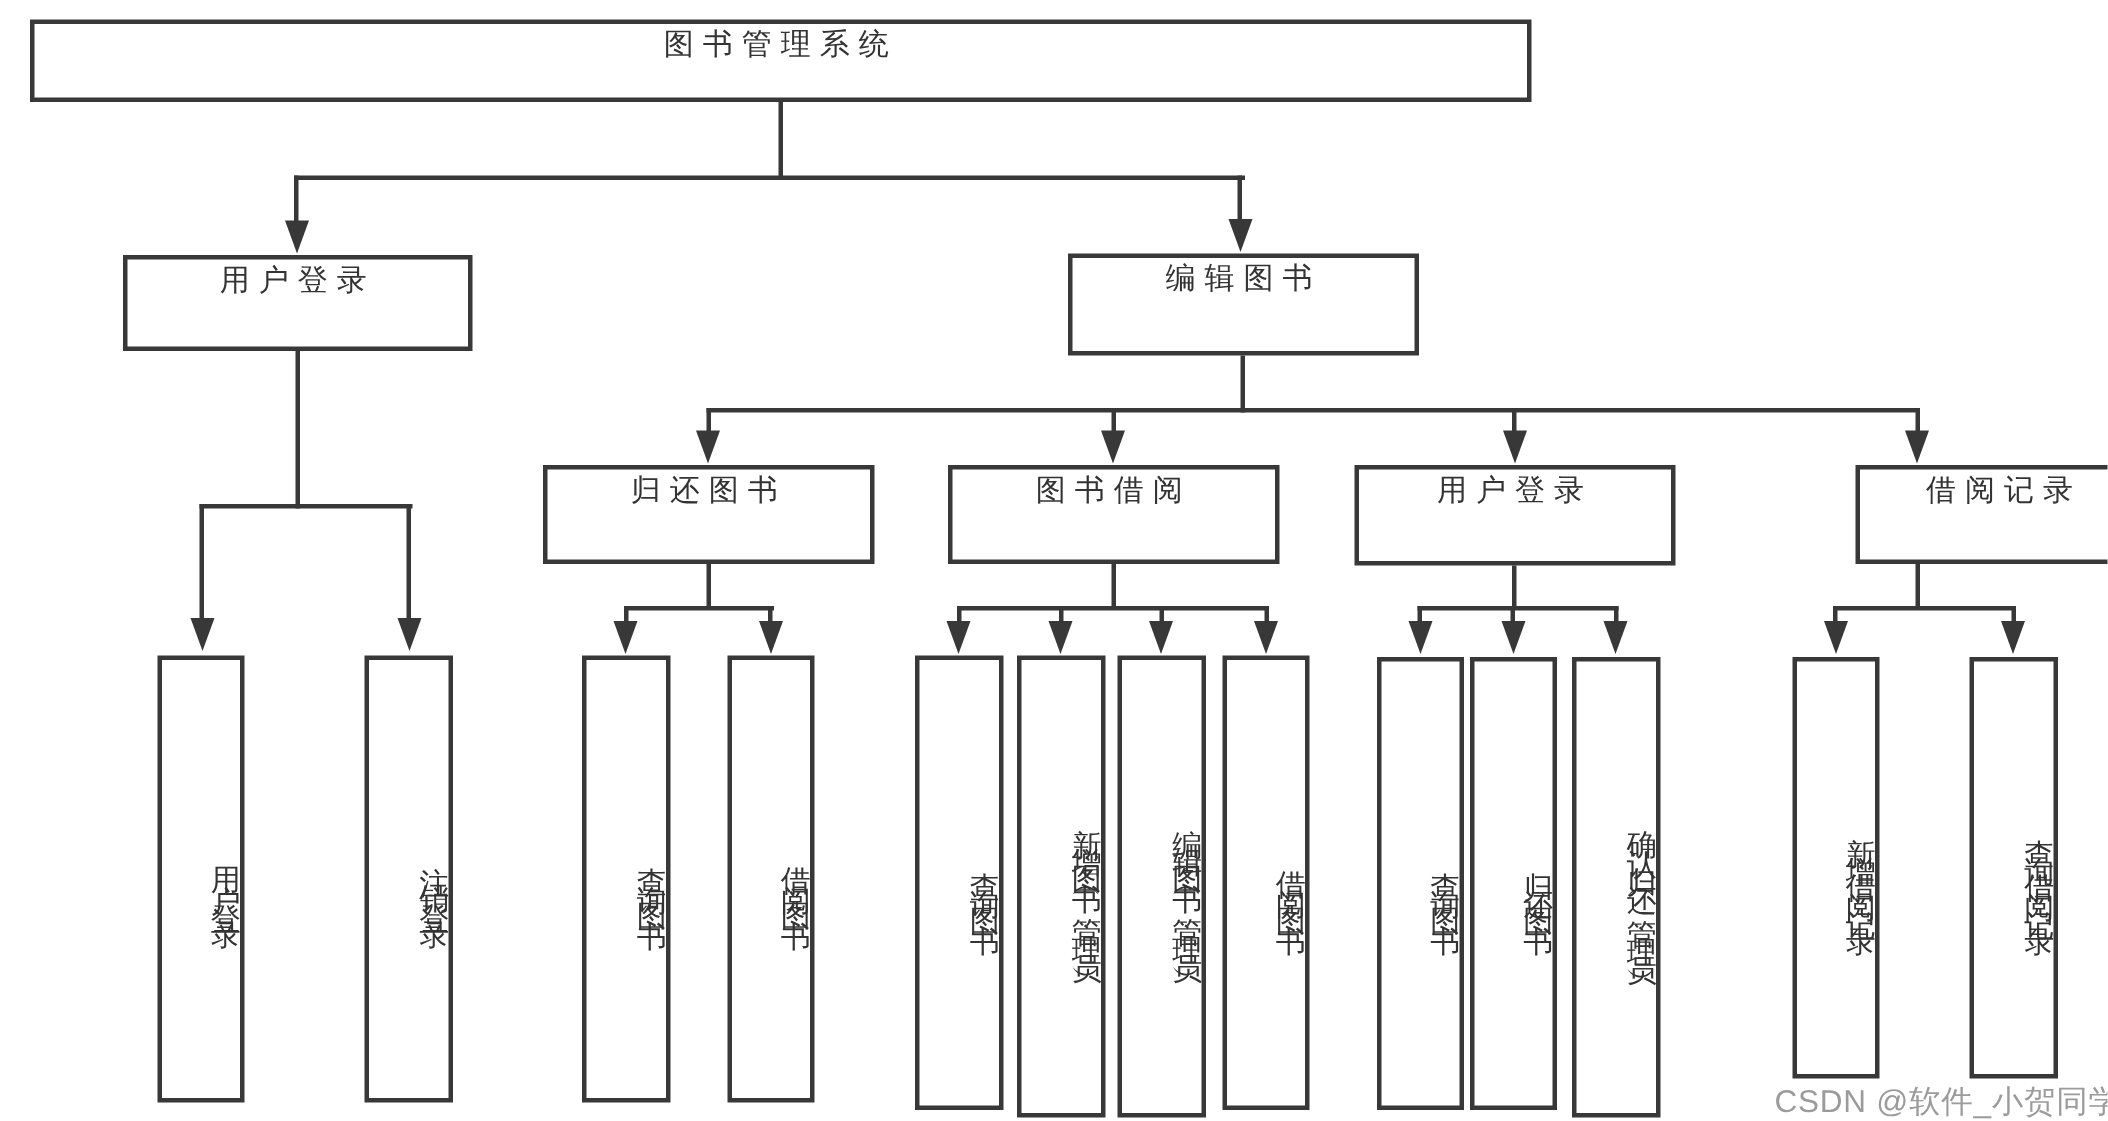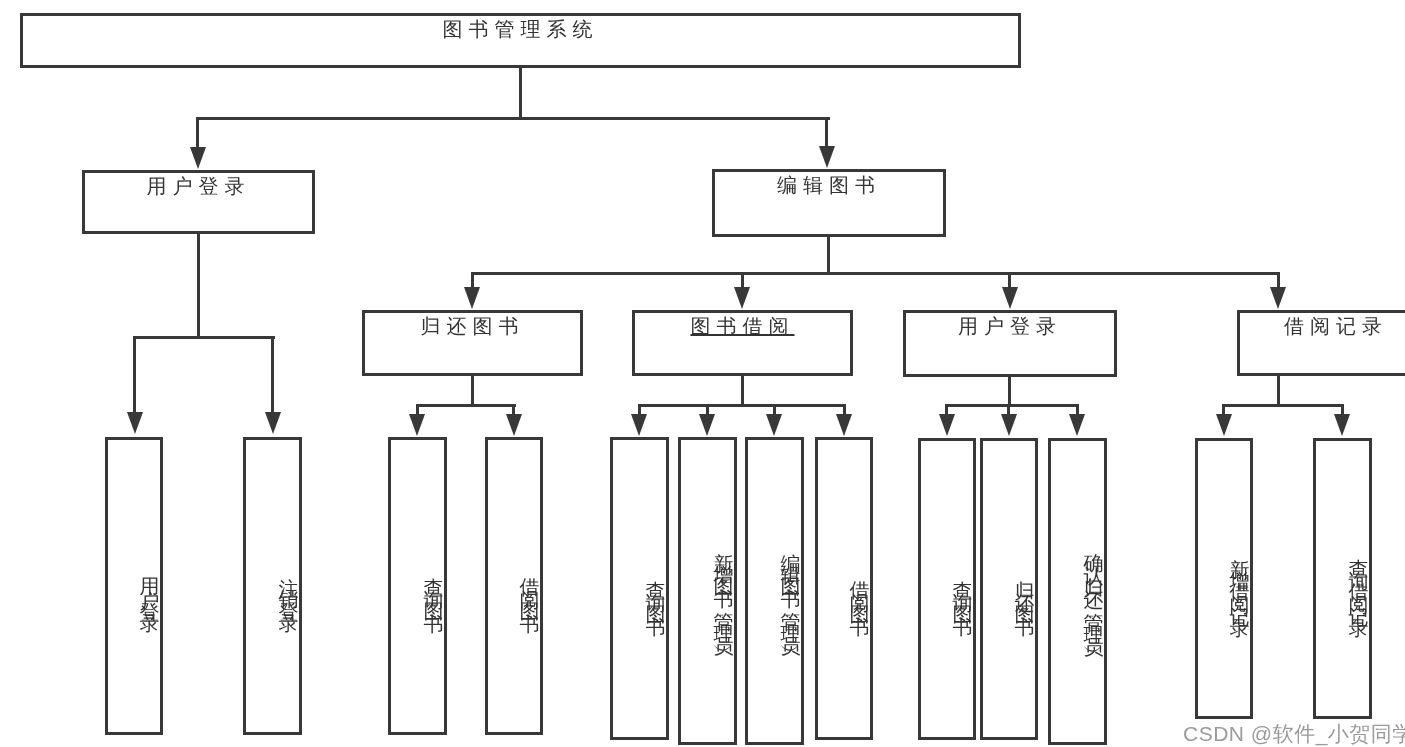--- a/index.html
+++ b/index.html
@@ -55,21 +55,21 @@
   <div class="vline" style="left:741px;top:272px;height:20px;"></div>
   <div class="head" style="left:734px;top:287px;"></div>
   <div class="vline" style="left:1008px;top:272px;height:20px;"></div>
   <div class="head" style="left:1002px;top:287px;"></div>
   <div class="vline" style="left:1277px;top:272px;height:20px;"></div>
   <div class="head" style="left:1270px;top:287px;"></div>
 
   <div class="box hbox" style="left:362px;top:310px;width:221px;height:66px;">
     <span>归还图书</span>
   </div>
-  <div class="box hbox" style="left:632px;top:310px;width:221px;height:66px;text-decoration:underline;">
+  <div class="box hbox" style="left:632px;top:310px;width:221px;height:66px;">
     <span>图书借阅</span>
   </div>
   <div class="box hbox" style="left:903px;top:310px;width:214px;height:67px;">
     <span>用户登录</span>
   </div>
   <div class="box hbox" style="left:1237px;top:310px;width:198px;height:66px;">
     <span>借阅记录</span>
   </div>
 
   <div class="vline" style="left:471px;top:374px;height:32px;"></div>

